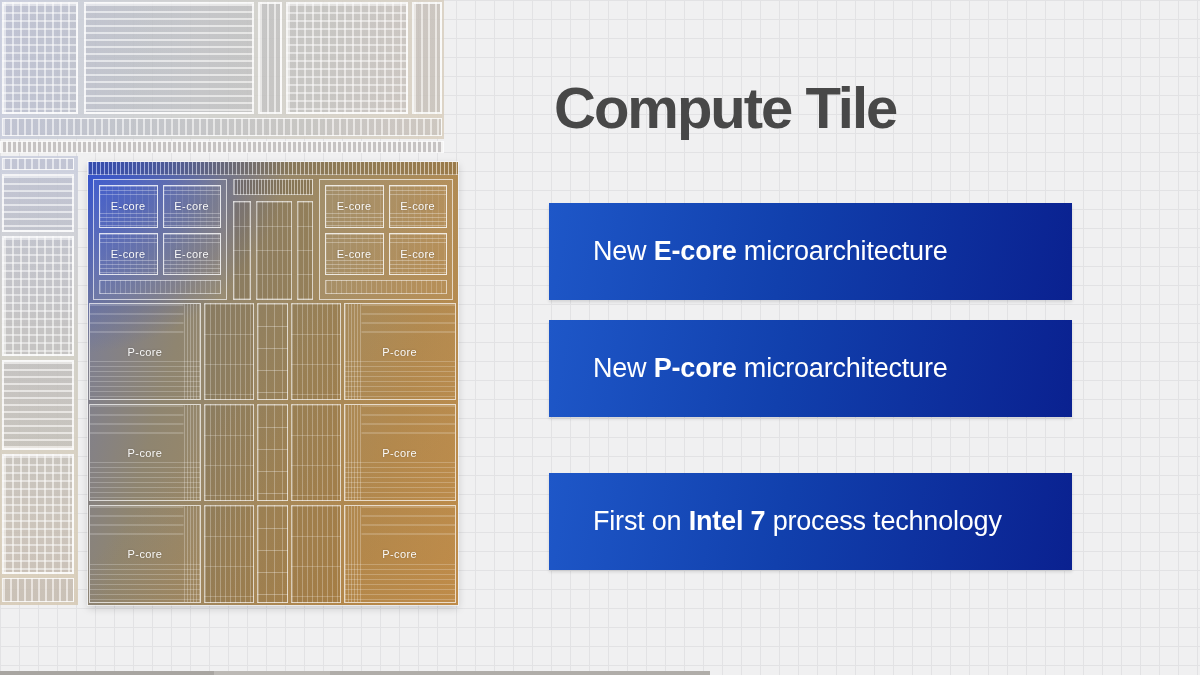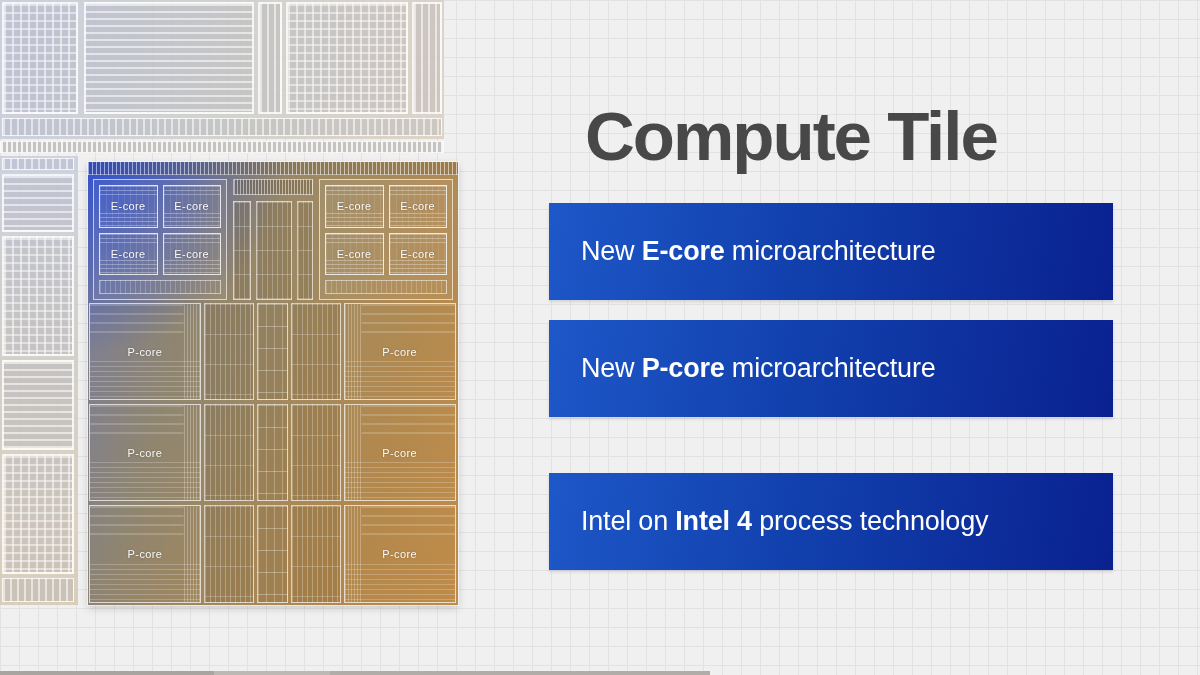--- a/index.html
+++ b/index.html
@@ -116,26 +116,26 @@
   }
 
   
   .bstrip{
     position:absolute;left:0;top:671px;width:710px;height:4px;
     background:linear-gradient(to right,#a8a5a1 0,#a8a5a1 214px,#bcb9b5 214px,#bcb9b5 330px,#b0ada9 330px,#b0ada9 100%);
   }
 
   
   .title{
-    position:absolute;left:554px;top:56px;
-    font-size:69px;font-weight:bold;color:#484848;letter-spacing:-2px;line-height:1.0;margin-left:31px;
+    position:absolute;left:554px;top:40px;
+    font-size:58px;font-weight:bold;color:#484848;letter-spacing:-2px;line-height:1.0;
   }
   .banner{
-    position:absolute;left:549px;width:564px;height:97px;box-sizing:border-box;
-    display:flex;align-items:center;padding-left:32px;
+    position:absolute;left:549px;width:523px;height:97px;box-sizing:border-box;
+    display:flex;align-items:center;padding-left:44px;
     background:linear-gradient(100deg,#1e57c8 0%,#1140ad 45%,#0a2190 100%);
     box-shadow:0 2px 3px rgba(0,0,0,.12);
   }
   .banner.b1{top:203px}
   .banner.b2{top:320px}
   .banner.b3{top:473px}
   .banner-text{margin:0;color:#fff;font-size:27px;letter-spacing:-.2px;}
   .banner-text span,.banner-text b{white-space:pre;}
 </style>
 </head>
@@ -244,16 +244,16 @@
 
   <h1 class="title">Compute Tile</h1>
 
   <div class="banner b1">
     <p class="banner-text"><span>New </span><b>E-core</b><span> microarchitecture</span></p>
   </div>
   <div class="banner b2">
     <p class="banner-text"><span>New </span><b>P-core</b><span> microarchitecture</span></p>
   </div>
   <div class="banner b3">
-    <p class="banner-text"><span>Intel on </span><b>Intel 4</b><span> process technology</span></p>
+    <p class="banner-text"><span>First on </span><b>Intel 7</b><span> process technology</span></p>
   </div>
 
 </div>
 
 </body></html>

